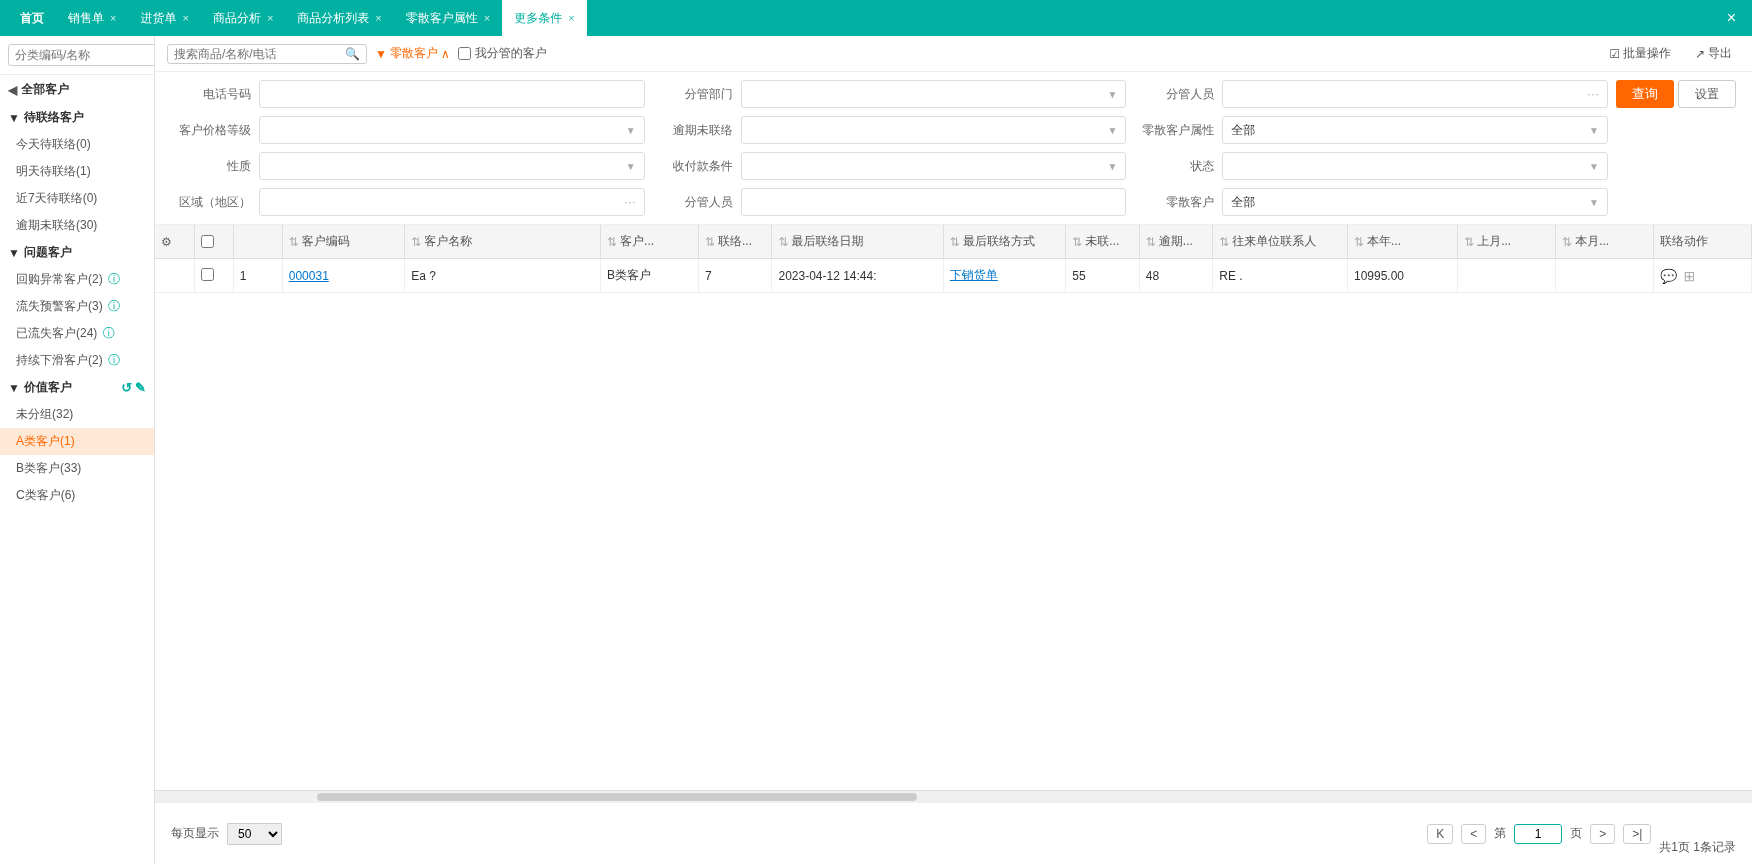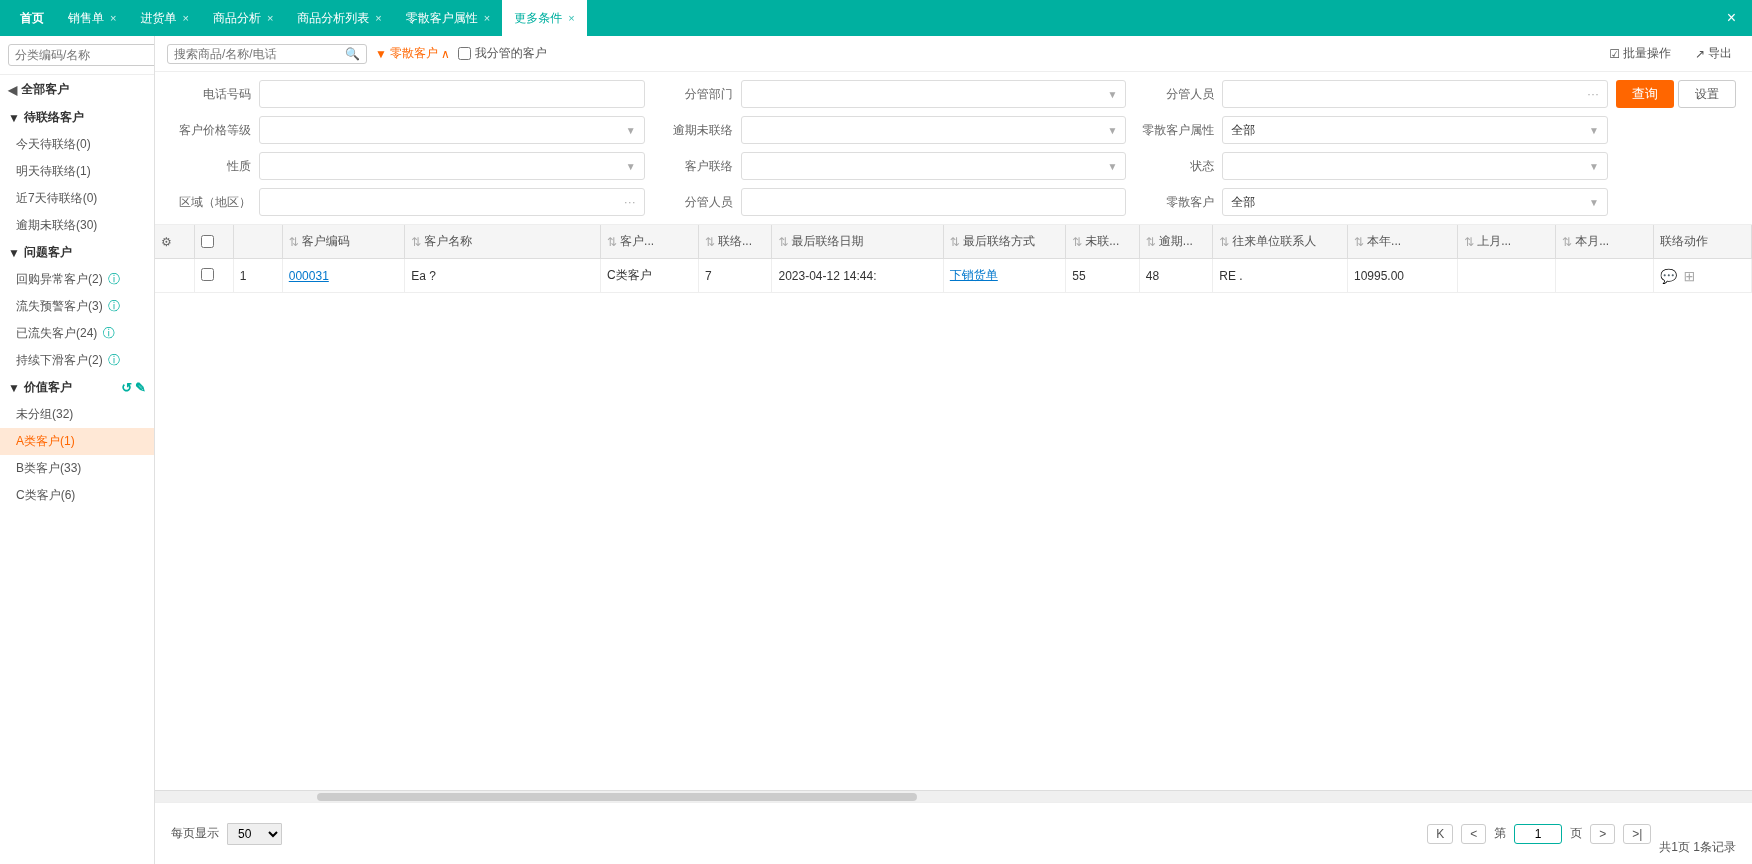--- a/index.html
+++ b/index.html
@@ -516,21 +516,21 @@
           <span class="arrow">▼</span>
         </div>
         <div style="width:120px;"></div>
       </div>
       <div class="filter-row">
         <div class="filter-label">性质</div>
         <div class="filter-select" style="flex:2;">
           <span></span>
             <span class="arrow">▼</span>
         </div>
-        <div class="filter-label">客户联络</div>
+        <div class="filter-label">收付款条件</div>
         <div class="filter-select" style="flex:2;">
           <span></span>
             <span class="arrow">▼</span>
         </div>
         <div class="filter-label">状态</div>
         <div class="filter-select" style="flex:2;">
           <span></span>
             <span class="arrow">▼</span>
         </div>
         <div style="width:120px;"></div>
@@ -650,21 +650,21 @@
         </thead>
         <tbody>
           <tr>
             <td></td>
             <td>
               <input type="checkbox" class="table-checkbox" style="">
             </td>
             <td>1</td>
             <td class="link">000031</td>
             <td>Ea ?</td>
-            <td>C类客户</td>
+            <td>B类客户</td>
             <td>7</td>
             <td>2023-04-12 14:44:</td>
             <td class="link">下销货单</td>
             <td>55</td>
             <td>48</td>
             <td>RE .</td>
             <td>10995.00</td>
             <td></td>
             <td></td>
             <td>

